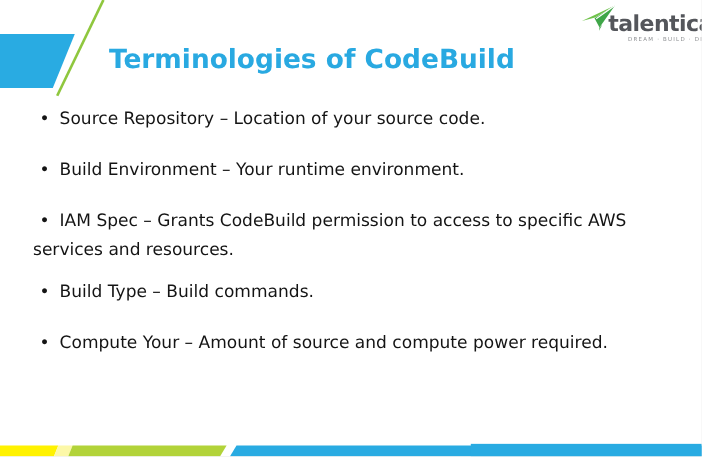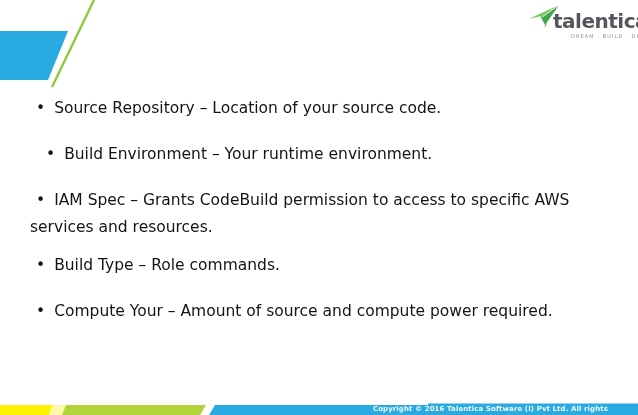--- a/index.html
+++ b/index.html
@@ -26,21 +26,21 @@
     font-size:5px; letter-spacing:1.1px; color:#8f9194; white-space:nowrap;
   }
 
   .bullets { position:absolute; left:30px; top:0; width:584px; color:#141414; }
   .bullet {
     position:absolute; left:0; width:584px;
     font-size:15.5px; line-height:27px;
   }
   .bullet .dot { margin-left:6px; margin-right:9px; }
   .bullet b { font-weight:normal; }
-  .b1 { top:95px; } .b2 { top:141px;margin-left:10px; } .b3 { top:187px; }
+  .b1 { top:95px; } .b2 { top:141px; } .b3 { top:187px; }
   .b4 { top:252px; } .b5 { top:298px; }
 
   .copyright {
     position:absolute; right:30px; top:405px;
     font-size:7px; font-weight:bold; color:#eef9ff; letter-spacing:0.1px; white-space:nowrap;
   }
   .pagebox {
     position:absolute; left:612px; top:403px; width:26px; height:12px;
     background:#4c1d95; color:#f7e2e2; font-size:8.5px; font-weight:bold;
     text-align:center; line-height:12px;margin-top:28px;
@@ -68,25 +68,25 @@
     <svg class="plane" width="32" height="24" viewBox="0 0 32 24" xmlns="http://www.w3.org/2000/svg">
       <polygon points="0,14 30,0 12,11" fill="#6fc24a"></polygon>
       <polygon points="30,0 16,20 11.5,11.5" fill="#3fa648"></polygon>
       <polygon points="16,20 15.5,23 18.5,17.5" fill="#3fa648"></polygon>
       <line x1="30" y1="0" x2="13" y2="12" stroke="#ffffff" stroke-width="1"></line>
     </svg>
     <div class="wordmark">talentica</div>
     <div class="tagline">DREAM · BUILD · DISRUPT</div>
   </div>
 
+  <h1 class="title">Terminologies of CodeBuild</h1>
 
   <div class="bullets">
     <p class="bullet b1"><span class="dot">•</span><b>Source Repository</b><span> – Location of your source code.</span></p>
     <p class="bullet b2"><span class="dot">•</span><b>Build Environment</b><span> – Your runtime environment.</span></p>
     <p class="bullet b3"><span class="dot">•</span><b>IAM Spec</b><span> – Grants CodeBuild permission to access to specific AWS services and resources.</span></p>
-    <p class="bullet b4"><span class="dot">•</span><b>Build Type</b><span> – Role commands.</span></p>
+    <p class="bullet b4"><span class="dot">•</span><b>Build Type</b><span> – Build commands.</span></p>
     <p class="bullet b5"><span class="dot">•</span><b>Compute Your</b><span> – Amount of source and compute power required.</span></p>
   </div>
 
-  <div class="copyright">Copyright © 2016 Talentica Software (I) Pvt Ltd. All rights</div>
   <div class="pagebox">24</div>
 
 </div>
 
 </body></html>

